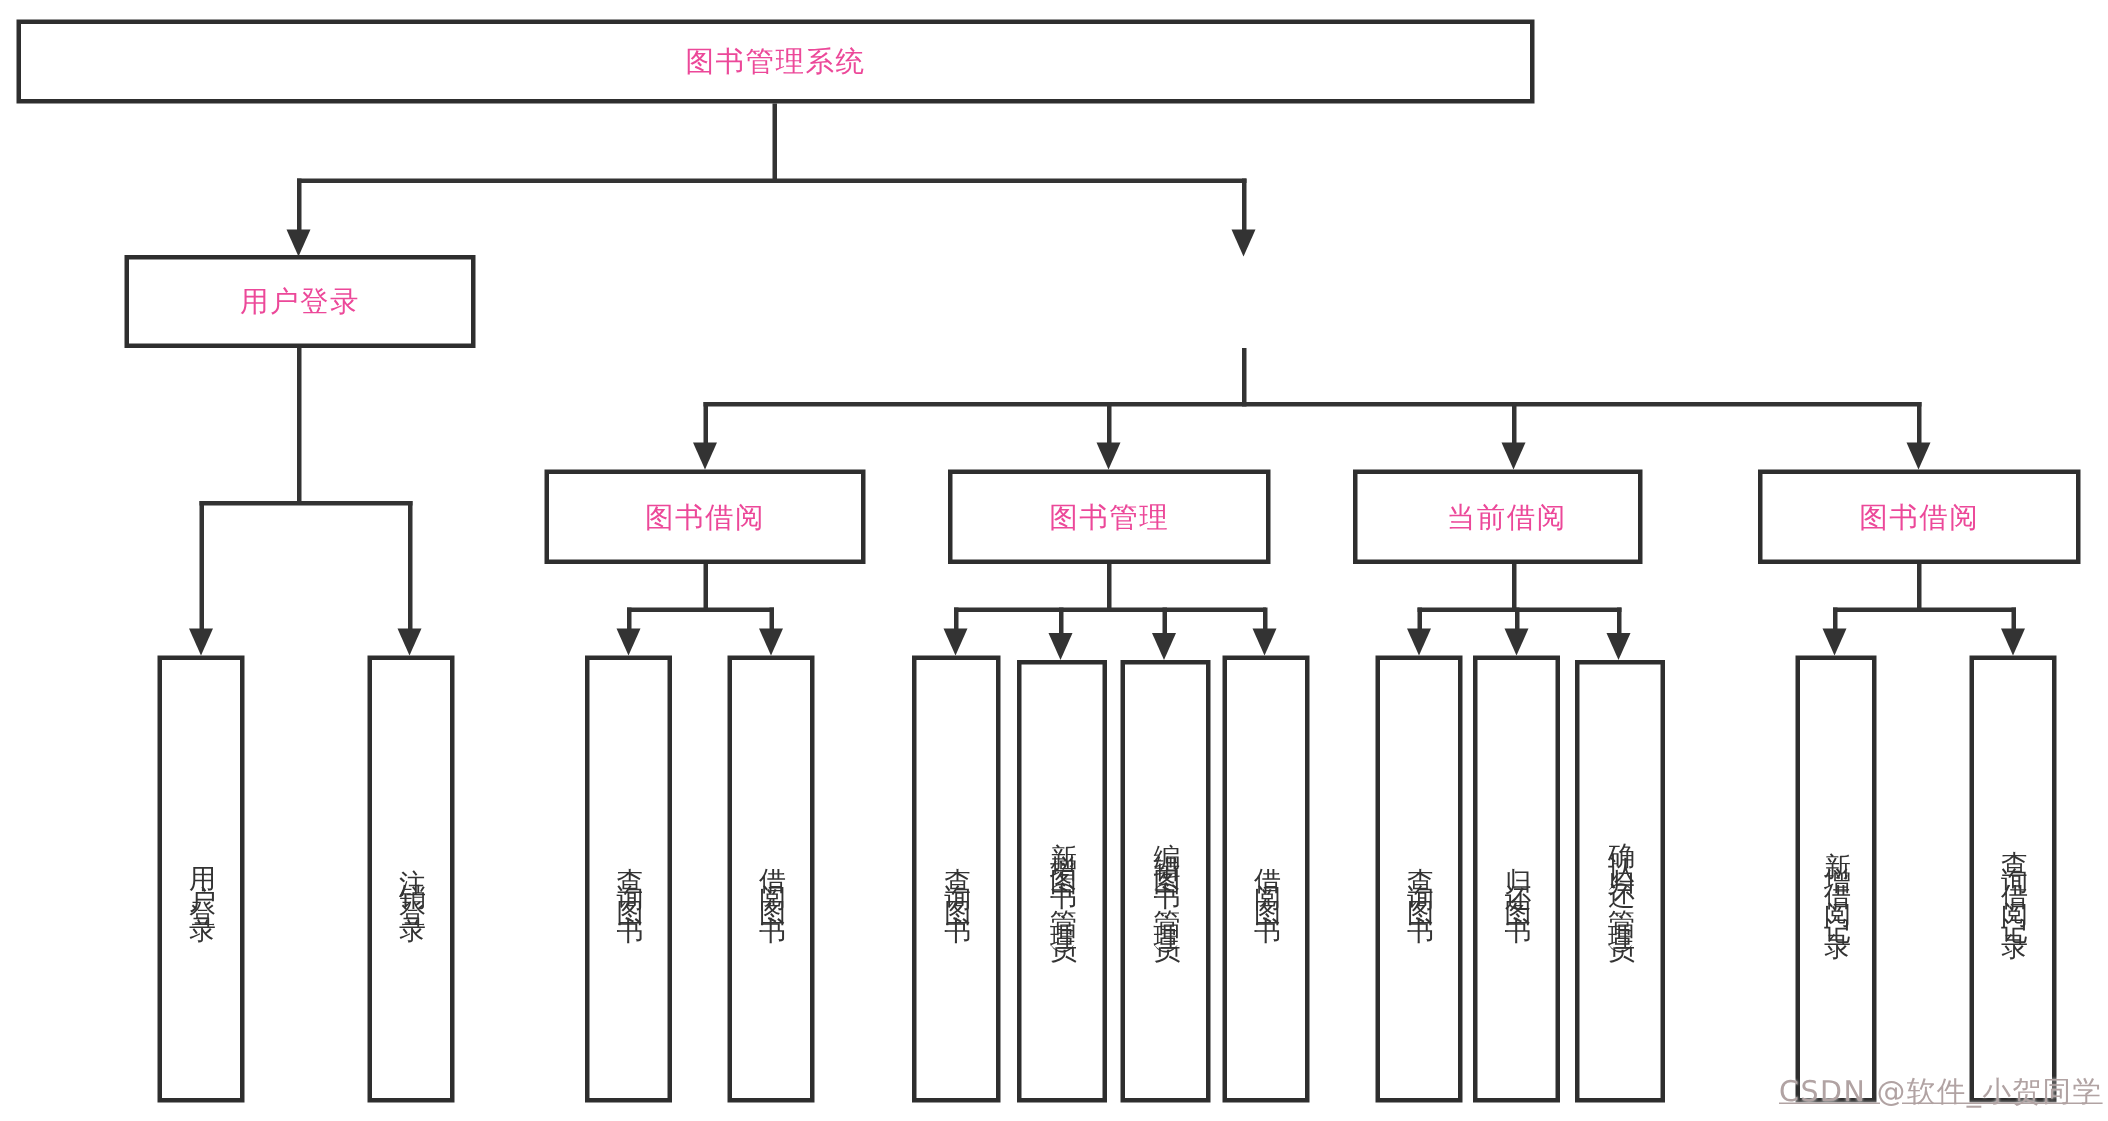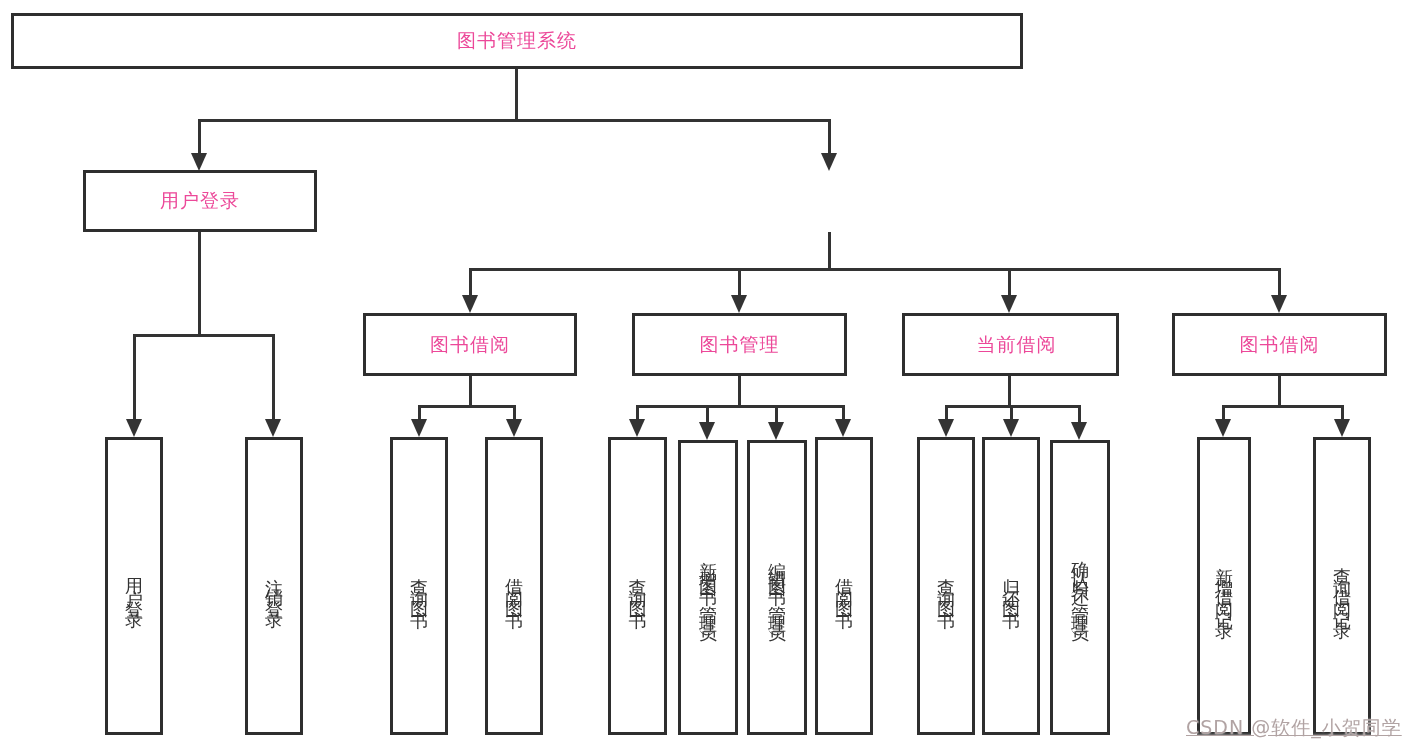--- a/index.html
+++ b/index.html
@@ -50,21 +50,21 @@
 
 
   <div class="hbox" style="left:363px; top:313px; width:214px; height:63px;">
     <span>图书借阅</span>
   </div>
 
   <div class="hbox" style="left:632px; top:313px; width:215px; height:63px;">
     <span>图书管理</span>
   </div>
 
-  <div class="hbox" style="left:902px; top:313px; width:217px; height:63px;padding-left:12px;">
+  <div class="hbox" style="left:902px; top:313px; width:193px; height:63px;padding-left:12px;">
     <span>当前借阅</span>
   </div>
 
   <div class="hbox" style="left:1172px; top:313px; width:215px; height:63px;">
     <span>图书借阅</span>
   </div>
 
   <div class="vbox" style="left:105px; top:437px; width:58px; height:298px;">
     <span class="vtext">用户登录</span>
   </div>

